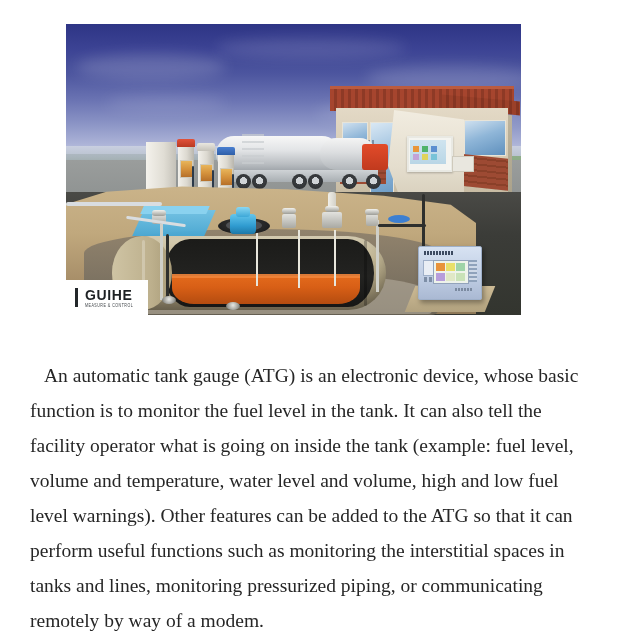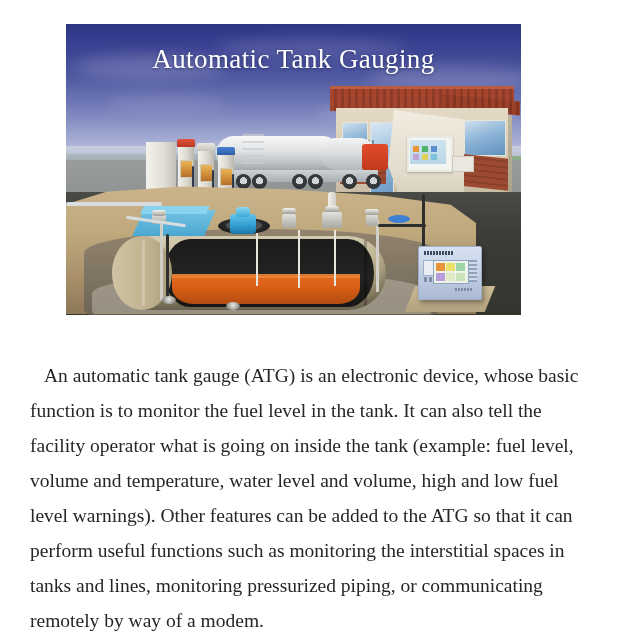--- a/index.html
+++ b/index.html
@@ -579,21 +579,20 @@
   <div class="figure">
 
     <div class="sky">
       <div class="cloud c1"></div>
       <div class="cloud c2"></div>
       <div class="cloud c3"></div>
       <div class="cloud c4"></div>
       <div class="cloud c5"></div>
     </div>
 
-    <div class="fig-title">Automatic Tank Gauging</div>
 
     <div class="horizon"></div>
     <div class="greenfield"></div>
     <div class="greenfield2"></div>
     <div class="pole p1"></div>
     <div class="pole p2"></div>
 
     <div class="lot"></div>
     <div class="lot-edge"></div>
 
@@ -710,18 +709,25 @@
         <div class="cs-cell" style="left:12px;top:12px;height:8px;background:#e0e8c6;"></div>
         <div class="cs-cell" style="left:22px;top:12px;height:8px;background:#c9e2b8;"></div>
       </div>
       <div class="console-keys"></div>
       <div class="console-label"></div>
     </div>
 
     <div class="hatch" style="left:96px;top:272px;width:14px;height:8px;"></div>
     <div class="hatch" style="left:160px;top:278px;width:14px;height:8px;"></div>
 
+    <div class="logo">
+      <div class="logo-bar"></div>
+      <div class="logo-txt">
+        <div class="logo-name">GUIHE</div>
+        <div class="logo-sub">MEASURE &amp; CONTROL</div>
+      </div>
+    </div>
 
   </div>
 
   <p class="body-text">An automatic tank gauge (ATG) is an electronic device, whose basic function is to monitor the fuel level in the tank. It can also tell the facility operator what is going on inside the tank (example: fuel level, volume and temperature, water level and volume, high and low fuel level warnings). Other features can be added to the ATG so that it can perform useful functions such as monitoring the interstitial spaces in tanks and lines, monitoring pressurized piping, or communicating remotely by way of a modem.</p>
 
 </div>
 
 </body></html>

